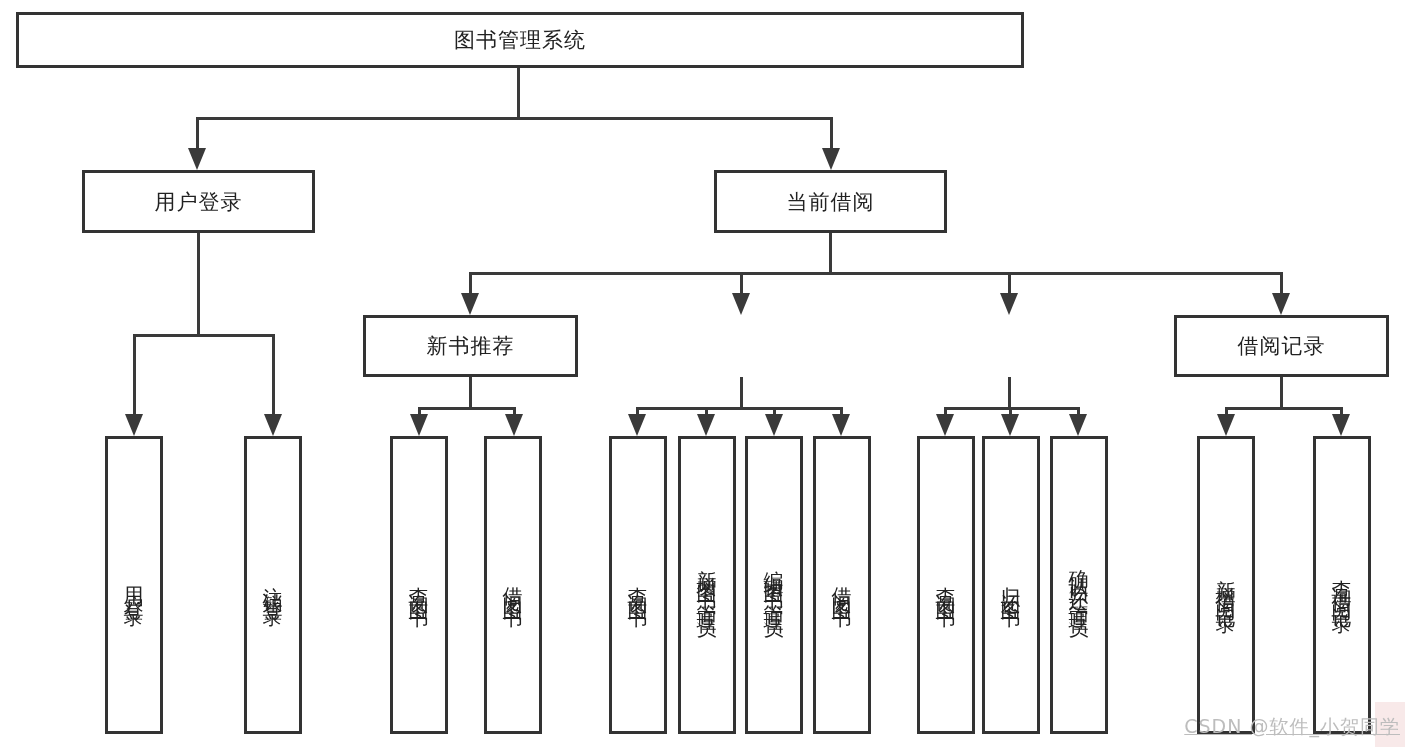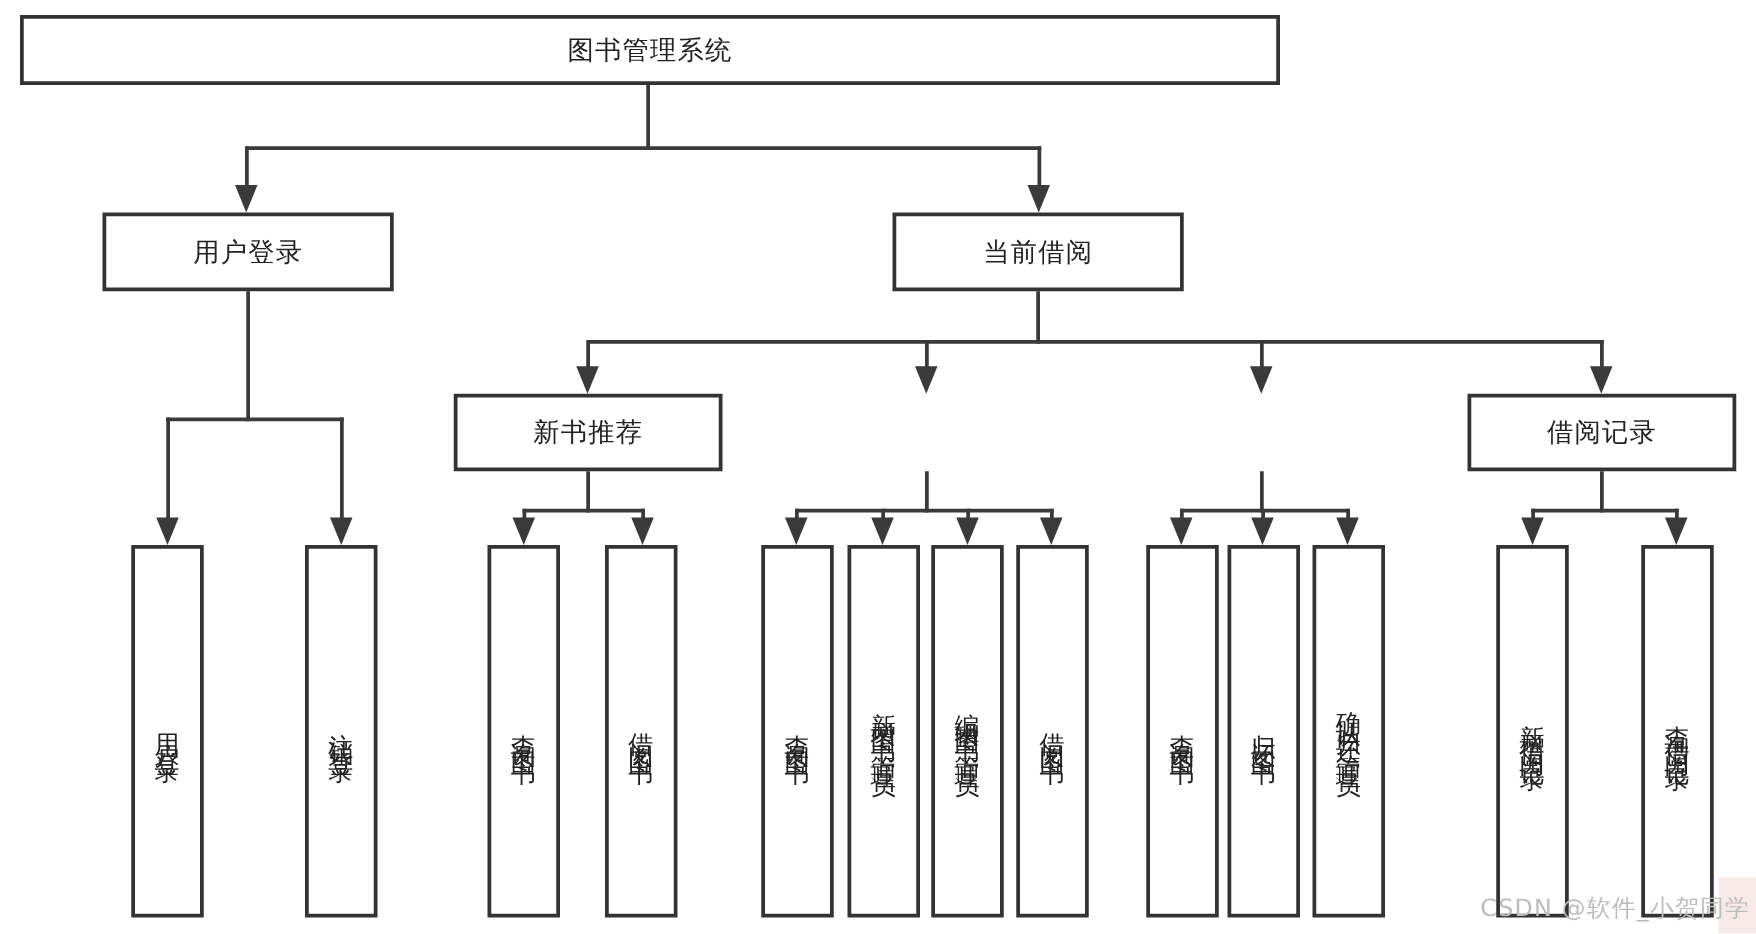--- a/index.html
+++ b/index.html
@@ -25,21 +25,21 @@
   }
   .hline{position:absolute;height:3px;background:#3a3a3a;}
   .vline{position:absolute;width:3px;background:#3a3a3a;}
   .arrow{
     position:absolute;width:0;height:0;
     border-left:9px solid transparent;border-right:9px solid transparent;
     border-top:22px solid #3a3a3a;
   }
   .watermark{
     position:absolute;right:5px;bottom:7px;
-    color:#bdbdbd;font-size:19px;letter-spacing:1px;z-index:5;
+    color:#bdbdbd;font-size:19px;letter-spacing:1px;z-index:5;text-decoration:underline;
   }
   .pink-corner{
     position:absolute;right:0;bottom:0;width:30px;height:45px;
     background:#f6e2e2;opacity:.75;z-index:1;
   }
 </style>
 </head>
 <body>
 
 <div id="stage">

